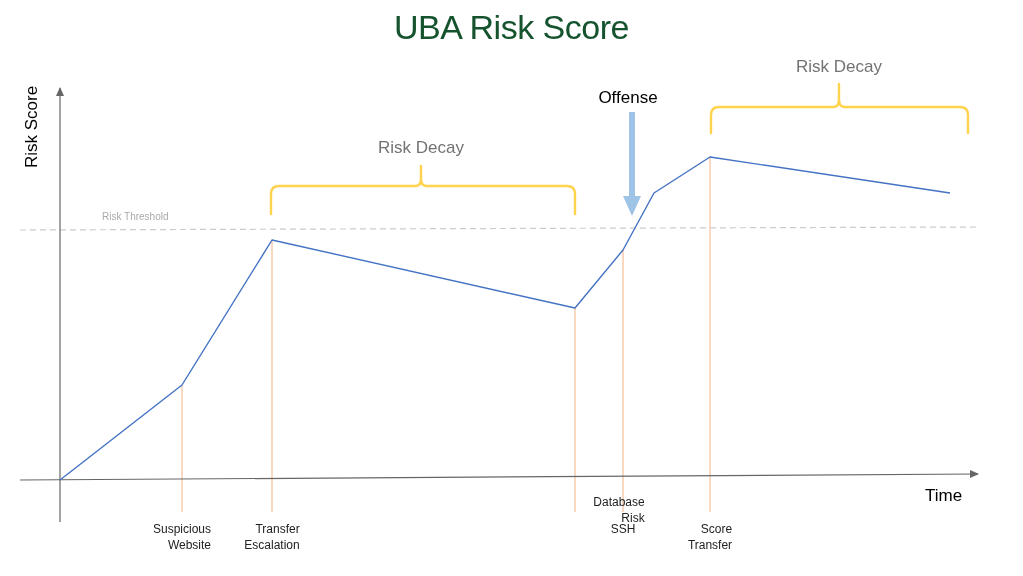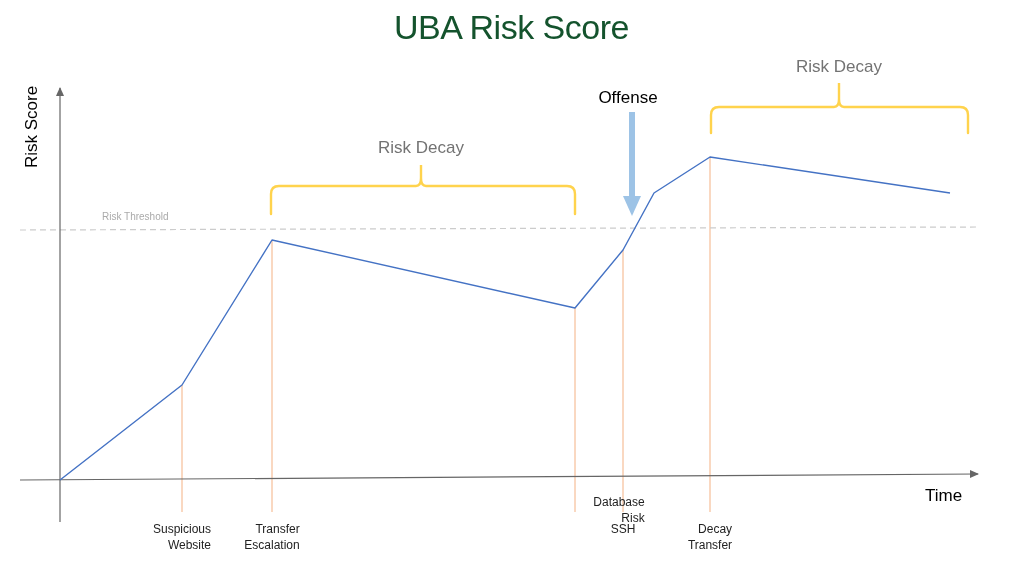--- a/index.html
+++ b/index.html
@@ -72,16 +72,16 @@
     <div>Escalation</div>
   </div>
   <div class="event-label" style="left:575px; top:494px;margin-left:44px;">
     <div>Database</div>
     <div>Risk</div>
   </div>
   <div class="event-label" style="left:623px; top:521px;">
     <div>SSH</div>
   </div>
   <div class="event-label" style="left:710px; top:521px;">
-    <div>Decay</div>
+    <div>Score</div>
     <div>Transfer</div>
   </div>
 </div>
 
 </body></html>

